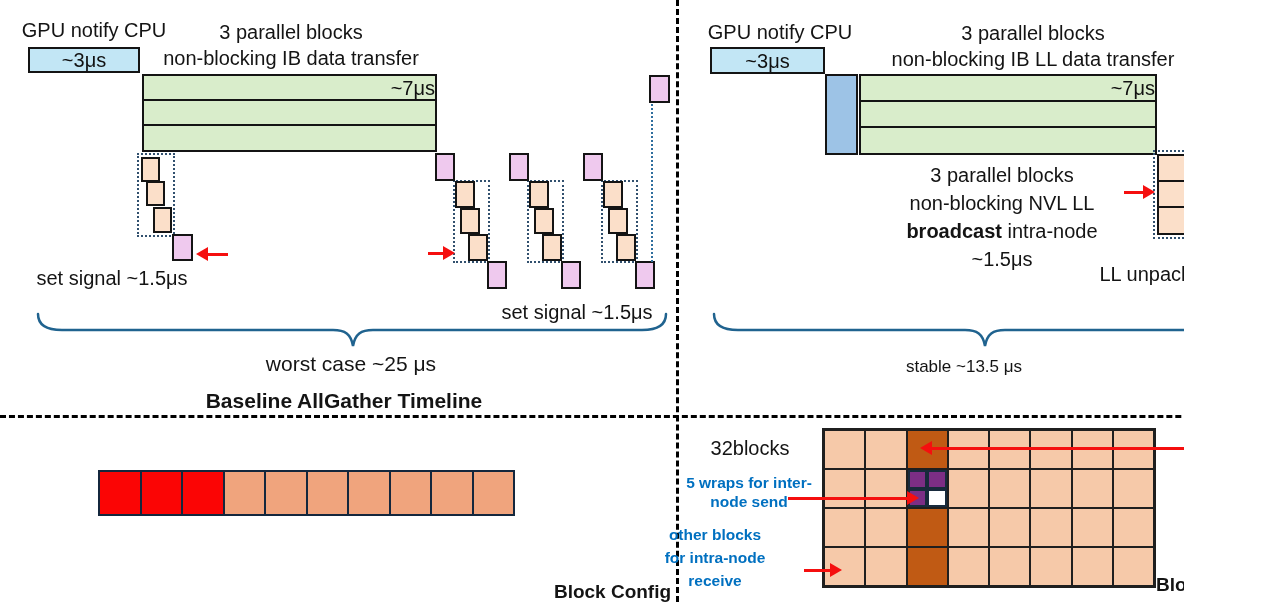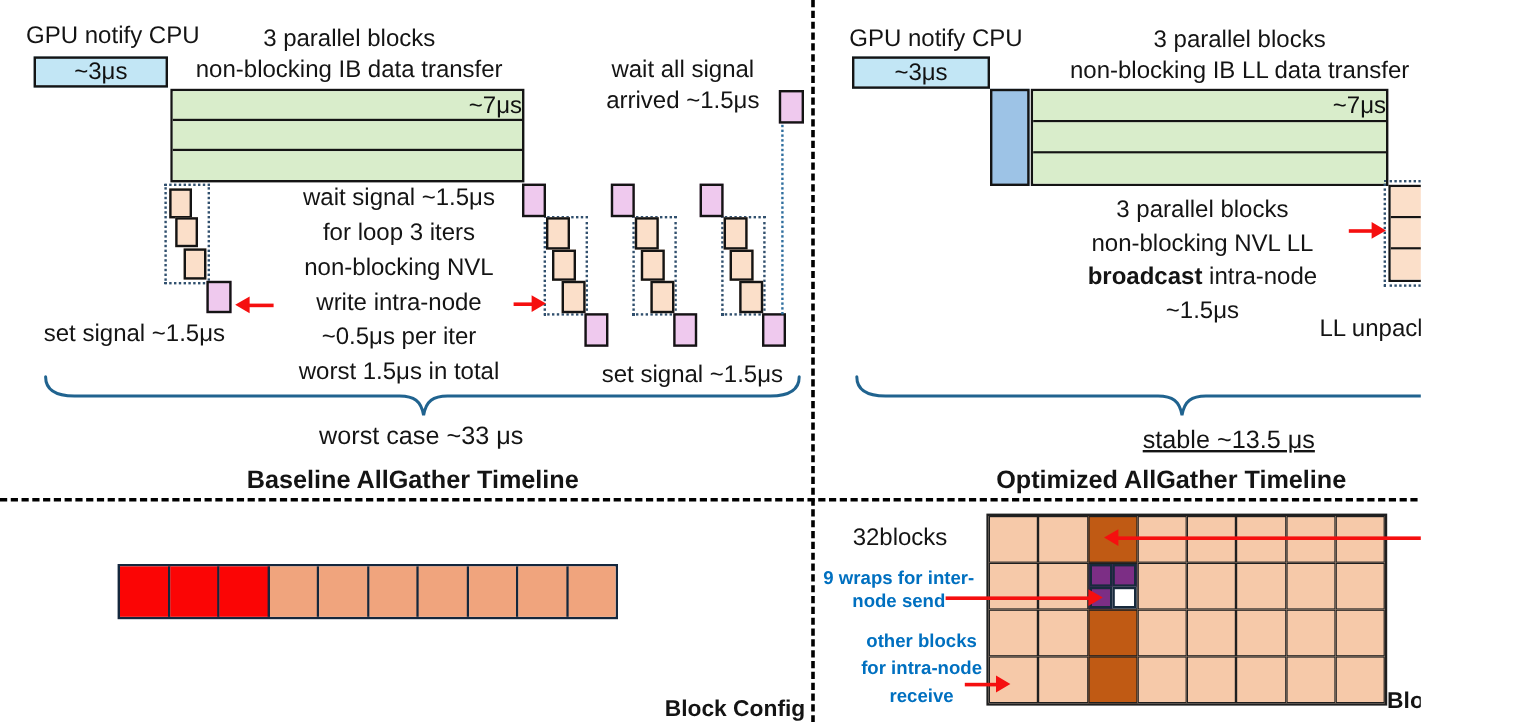--- a/index.html
+++ b/index.html
@@ -88,46 +88,38 @@
       <div class="sbox peach-s" style="left: 542px; top: 234px; width: 20px; height: 27px;"></div>
       <div class="sbox pink-s" style="left: 561px; top: 261px; width: 20px; height: 28px;"></div>
       <div class="dotrect" style="left: 601px; top: 180px; width: 37px; height: 83px;"></div>
       <div class="sbox pink-s" style="left: 583px; top: 153px; width: 20px; height: 28px;"></div>
       <div class="sbox peach-s" style="left: 603px; top: 181px; width: 20px; height: 27px;"></div>
       <div class="sbox peach-s" style="left: 608px; top: 208px; width: 20px; height: 26px;"></div>
       <div class="sbox peach-s" style="left: 616px; top: 234px; width: 20px; height: 27px;"></div>
       <div class="sbox pink-s" style="left: 635px; top: 261px; width: 20px; height: 28px;"></div>
     </div>
 
-  <div class="lbl ml" style="left:225px;top:151px;width:215px;line-height:29px;">wait signal ~1.5μs
-for loop 3 iters
-non-blocking NVL
-write intra-node
-~0.5μs per iter
-worst 1.5μs in total</div>
-
-  <div class="lbl ml" style="left:493px;top:45px;width:152px;">wait all signal
-arrived ~1.5μs</div>
+
   <div class="sbox pink-s" style="left:649px;top:75px;width:21px;height:28px;"></div>
   <div class="dotline-v" style="left:651px;top:104px;height:158px;"></div>
 
   <div class="lbl" style="left:22px;top:265px;width:180px;">set signal ~1.5μs</div>
   <div class="lbl" style="left:487px;top:299px;width:180px;">set signal ~1.5μs</div>
 
   <div class="arrow dir-left" style="left:196px;top:246px;width:32px;height:16px;">
       <span class="shaft"></span>
     </div>
   <div class="arrow dir-right" style="left:428px;top:245px;width:27px;height:16px;">
       <span class="shaft"></span>
     </div>
 
   <svg class="brace" style="left:36px;top:312px;" width="632" height="40" viewBox="0 0 632 40">
     <path d="M 2 2 C 2 14, 12 18, 26 18 L 297 18 C 309 18, 315 22, 317 34 C 319 22, 325 18, 337 18 L 606 18 C 620 18, 630 14, 630 2" fill="none" stroke="#20638f" stroke-width="2.5" stroke-linecap="round"></path>
   </svg>
-  <div class="lbl" style="left:251px;top:351px;width:200px;font-size:21px;">worst case ~33 μs</div>
+  <div class="lbl" style="left:251px;top:351px;width:200px;font-size:21px;">worst case ~25 μs</div>
   <div class="lbl title" style="left:194px;top:388px;width:300px;">Baseline AllGather Timeline</div>
 
   <div id="blocks-row" style="left:98px;top:470px;width:417px;height:46px;">
       <div class="cell" style="background: rgb(251, 5, 5);"></div>
       <div class="cell" style="background: rgb(251, 5, 5);"></div>
       <div class="cell" style="background: rgb(251, 5, 5);"></div>
       <div class="cell" style="background: rgb(240, 164, 125);"></div>
       <div class="cell" style="background: rgb(240, 164, 125);"></div>
       <div class="cell" style="background: rgb(240, 164, 125);"></div>
       <div class="cell" style="background: rgb(240, 164, 125);"></div>
@@ -167,22 +159,21 @@
       <span class="shaft"></span>
     </div>
   <div class="arrow dir-up" style="left:1222px;top:237px;width:14px;height:24px;">
       <span class="shaft"></span>
     </div>
   <div class="lbl" style="left:1085px;top:261px;width:176px;">LL unpack ~5 μs</div>
 
   <svg class="brace" style="left:712px;top:312px;" width="544" height="40" viewBox="0 0 544 40">
     <path d="M 2 2 C 2 14, 12 18, 26 18 L 253 18 C 265 18, 271 22, 273 34 C 275 22, 281 18, 293 18 L 518 18 C 532 18, 542 14, 542 2" fill="none" stroke="#20638f" stroke-width="2.5" stroke-linecap="round"></path>
   </svg>
-  <div class="lbl" style="left:924px;top:354px;width:200px;font-size:21px;text-decoration:underline;">stable ~13.5 μs</div>
-  <div class="lbl title" style="left:816px;top:388px;width:320px;">Optimized AllGather Timeline</div>
+  <div class="lbl" style="left:864px;top:354px;width:200px;font-size:17px;">stable ~13.5 μs</div>
 
   <div class="lbl" style="left:695px;top:435px;width:110px;">32blocks</div>
   <div id="grid" style="left:822px;top:428px;width:334px;height:160px;">
       <div class="gcell" style="background: rgb(246, 201, 169);"></div>
       <div class="gcell" style="background: rgb(246, 201, 169);"></div>
       <div class="gcell" style="background: rgb(192, 90, 20);"></div>
       <div class="gcell" style="background: rgb(246, 201, 169);"></div>
       <div class="gcell" style="background: rgb(246, 201, 169);"></div>
       <div class="gcell" style="background: rgb(246, 201, 169);"></div>
       <div class="gcell" style="background: rgb(246, 201, 169);"></div>
@@ -211,23 +202,23 @@
       <div class="gcell" style="background: rgb(246, 201, 169);"></div>
       <div class="gcell" style="background: rgb(246, 201, 169);"></div>
       <div class="gcell" style="background: rgb(192, 90, 20);"></div>
       <div class="gcell" style="background: rgb(246, 201, 169);"></div>
       <div class="gcell" style="background: rgb(246, 201, 169);"></div>
       <div class="gcell" style="background: rgb(246, 201, 169);"></div>
       <div class="gcell" style="background: rgb(246, 201, 169);"></div>
       <div class="gcell" style="background: rgb(246, 201, 169);"></div>
     </div>
 
-  <div class="lbl ml blue-lbl" style="left:678px;top:473px;width:142px;line-height:19px;">9 wraps for inter-
+  <div class="lbl ml blue-lbl" style="left:678px;top:473px;width:142px;line-height:19px;">5 wraps for inter-
 node send</div>
-  <div class="lbl ml blue-lbl" style="left:697px;top:523px;width:142px;line-height:23px;">other blocks
+  <div class="lbl ml blue-lbl" style="left:644px;top:523px;width:142px;line-height:23px;">other blocks
 for intra-node
 receive</div>
 
   <div class="arrow dir-left" style="left:920px;top:440px;width:317px;height:16px;">
       <span class="shaft"></span>
     </div>
   <div class="arrow dir-right" style="left:788px;top:490px;width:131px;height:16px;">
       <span class="shaft"></span>
     </div>
   <div class="arrow dir-right" style="left:804px;top:562px;width:38px;height:16px;">

